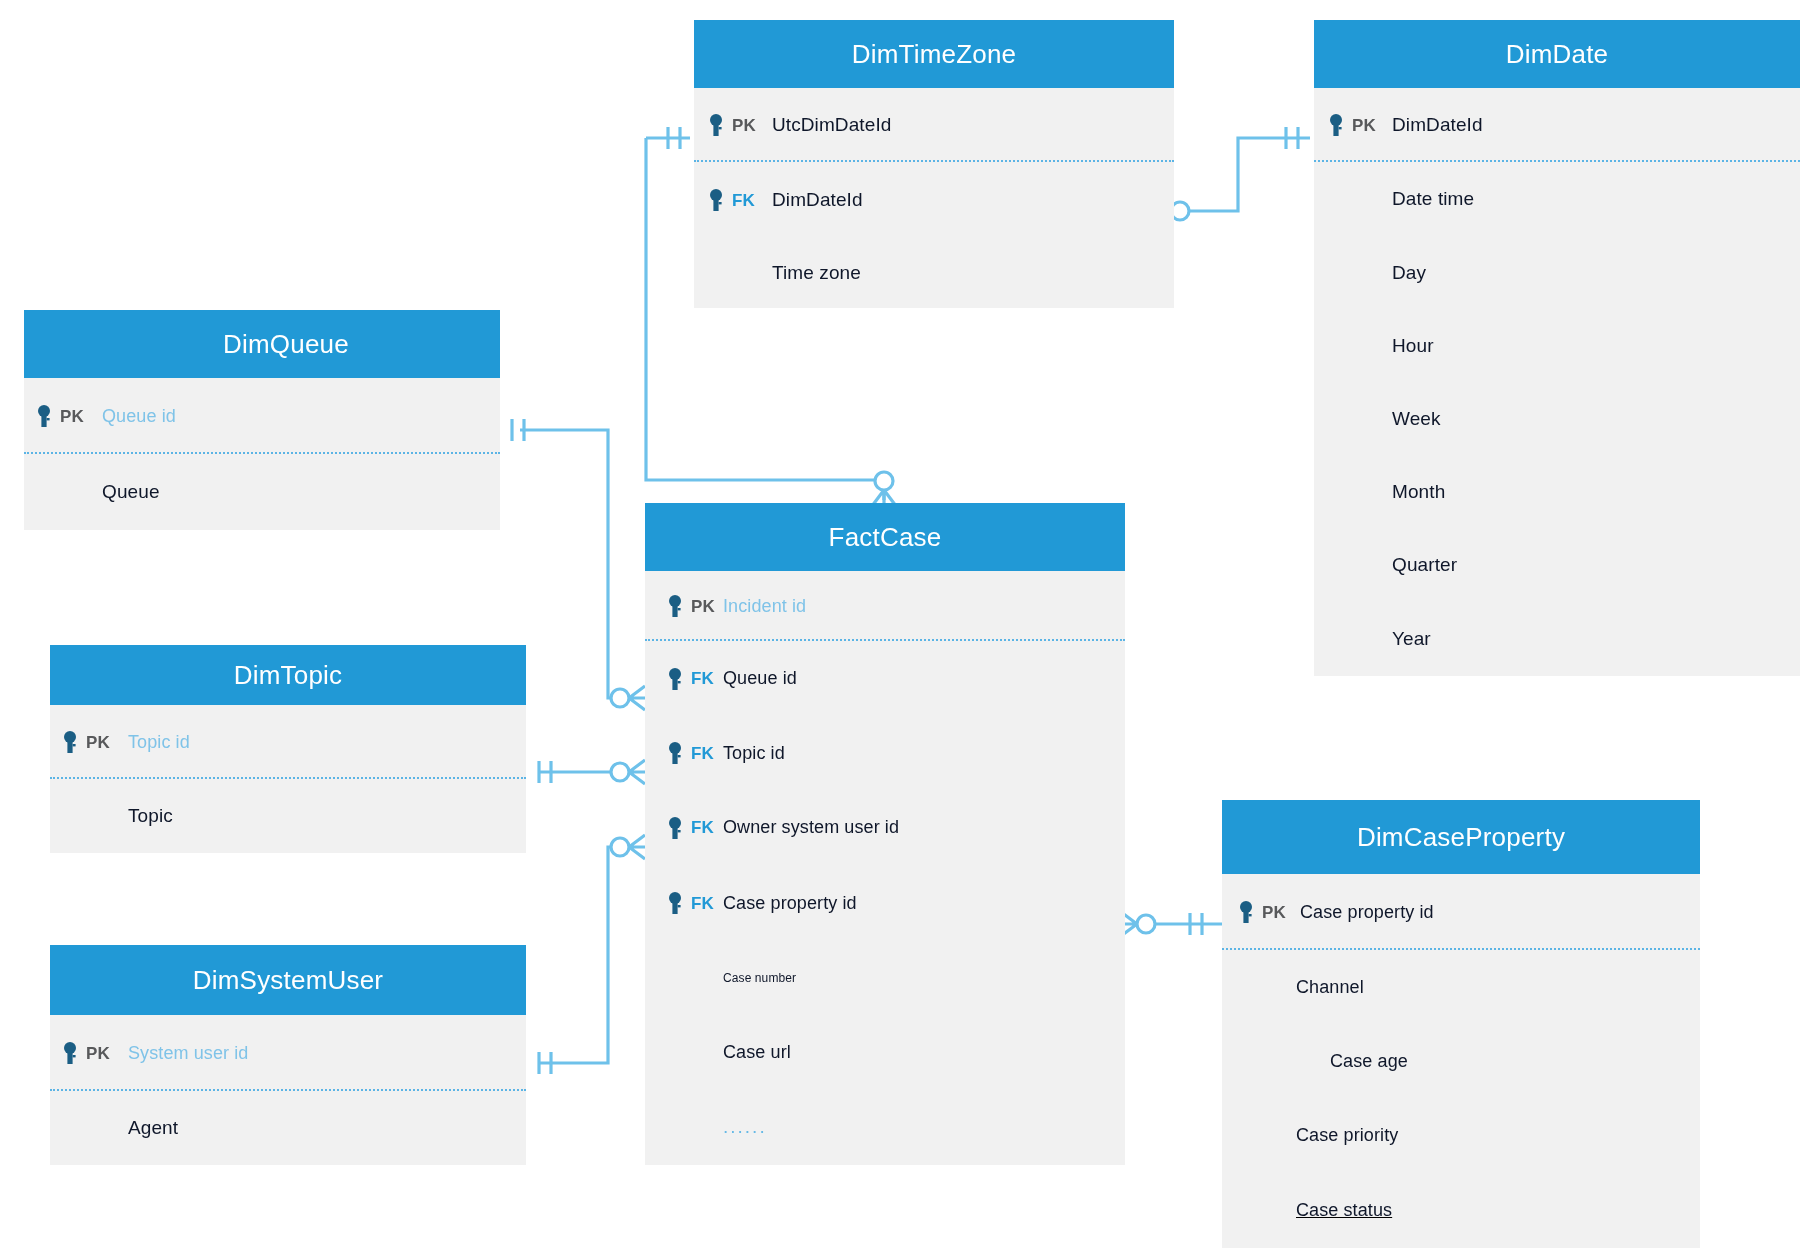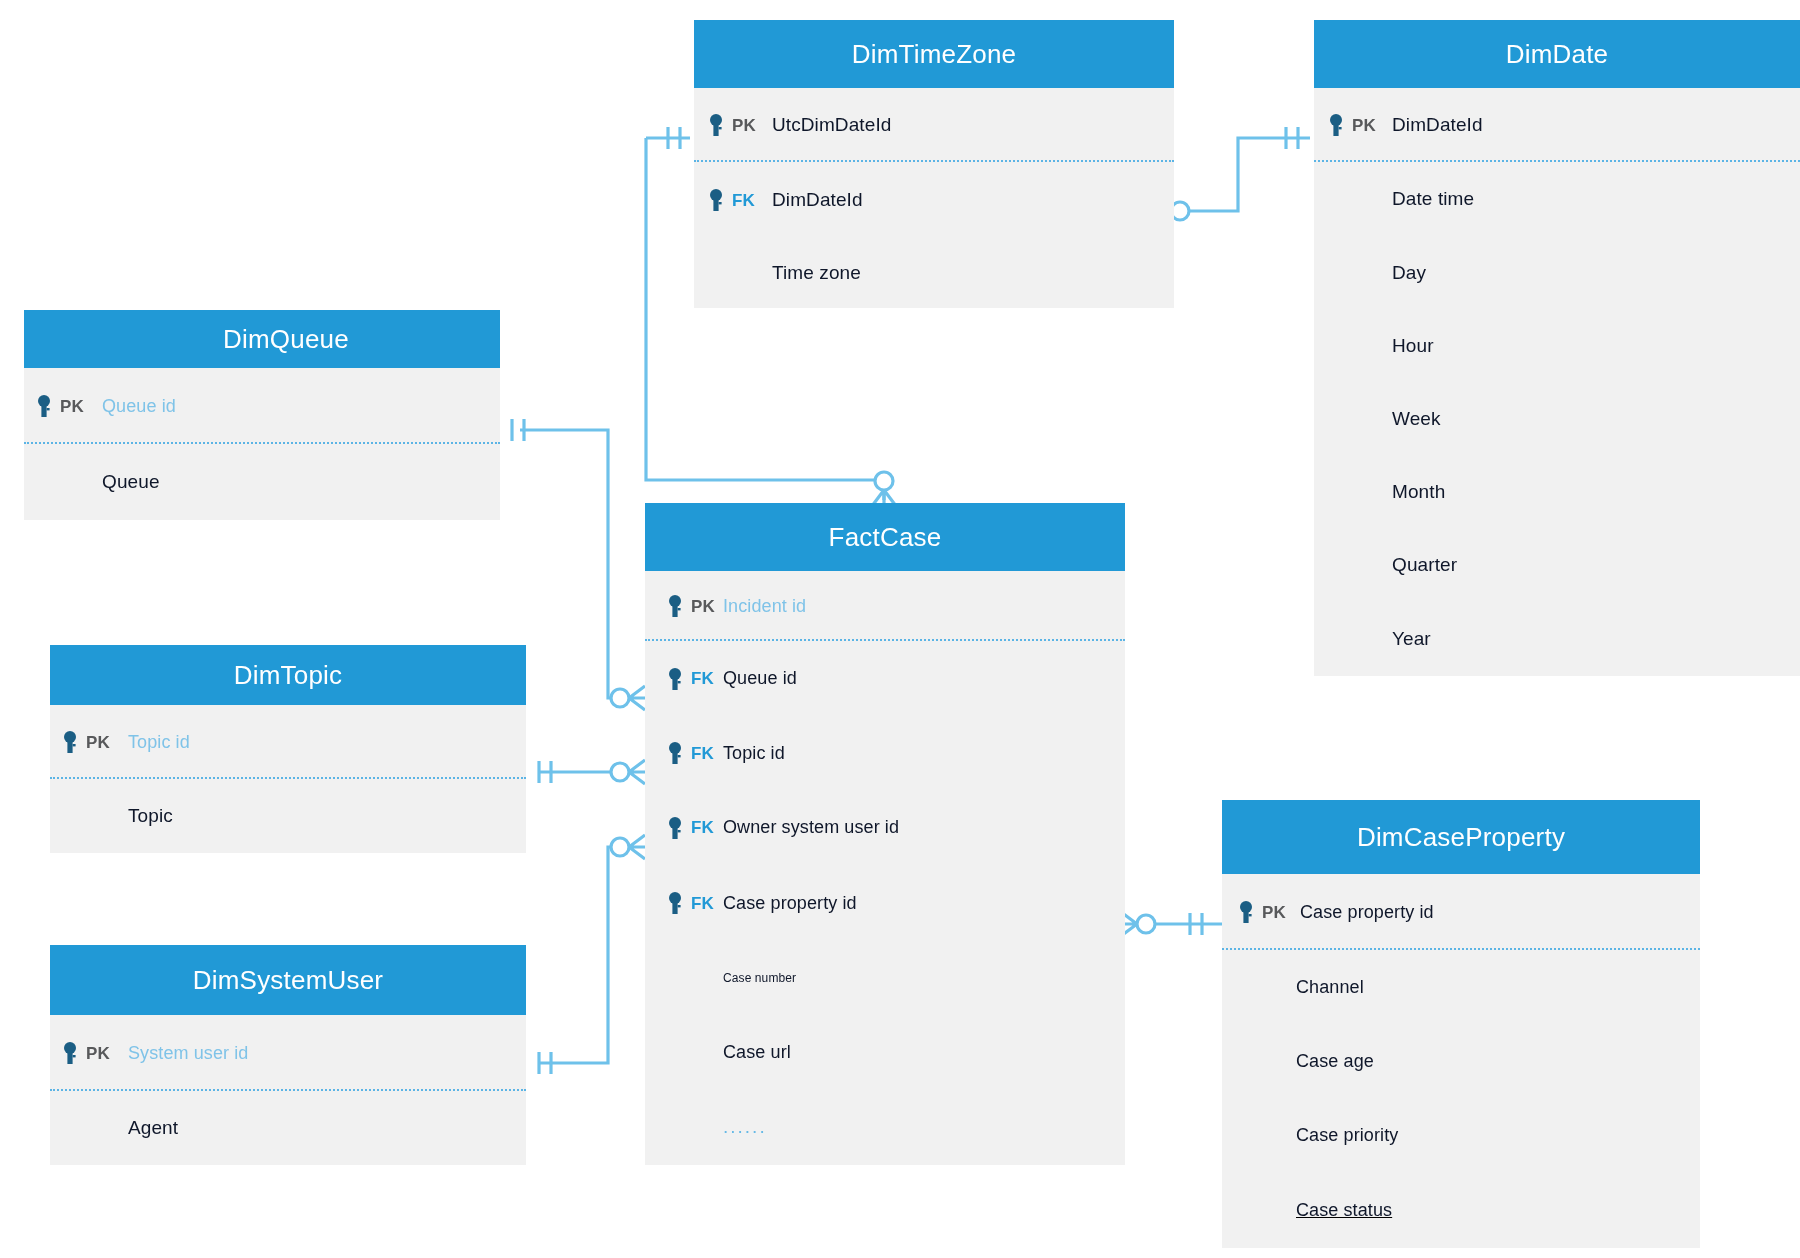--- a/index.html
+++ b/index.html
@@ -239,21 +239,21 @@
         <span class="attr-name">Quarter</span>
       </div>
       <div class="attr-row" style="height:75px;">
         <span class="key-slot empty"></span>
         <span class="attr-name">Year</span>
       </div>
     </div>
   </div>
 
   <div class="entity" style="left:24px; top:310px; width:476px;">
-    <div class="entity-header" style="height:58px;padding-left:48px;">DimQueue</div>
+    <div class="entity-header" style="height:68px;padding-left:48px;">DimQueue</div>
     <div class="entity-body">
       <div class="attr-row sep-below" style="height:76px;">
         <span class="key-slot" style="padding-left:12px;">
           <span class="key-icon">
             <svg width="16" height="22" viewBox="0 0 16 22">
                 <circle cx="8" cy="6" r="6" fill="#1b5e84"></circle>
                 <rect x="5.4" y="9" width="5.2" height="13" fill="#1b5e84"></rect>
                 <rect x="10.6" y="13" width="3" height="2.4" fill="#1b5e84"></rect>
               </svg>
           </span>
@@ -410,21 +410,21 @@
               </svg>
           </span>
           <span class="key-label pk">PK</span>
         </span>
         <span class="attr-name" style="font-size:18px;">Case property id</span>
       </div>
       <div class="attr-row" style="height:74px;">
         <span class="key-slot empty" style="width:74px; flex:0 0 74px;"></span>
         <span class="attr-name" style="font-size:18px;">Channel</span>
       </div>
-      <div class="attr-row" style="height:74px;">
+      <div class="attr-row" style="height:74px;padding-left:34px;">
         <span class="key-slot empty" style="width:74px; flex:0 0 74px;"></span>
         <span class="attr-name" style="font-size:18px;">Case age</span>
       </div>
       <div class="attr-row" style="height:74px;">
         <span class="key-slot empty" style="width:74px; flex:0 0 74px;"></span>
         <span class="attr-name" style="font-size:18px;">Case priority</span>
       </div>
       <div class="attr-row" style="height:76px;text-decoration:underline;">
         <span class="key-slot empty" style="width:74px; flex:0 0 74px;"></span>
         <span class="attr-name" style="font-size:18px;">Case status</span>

